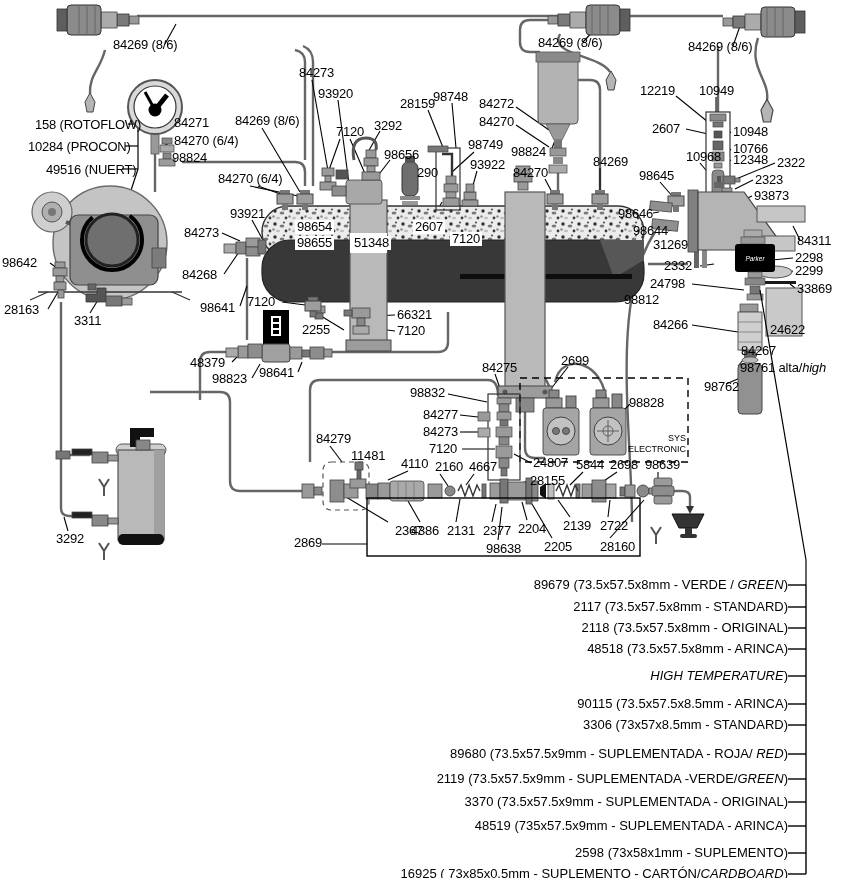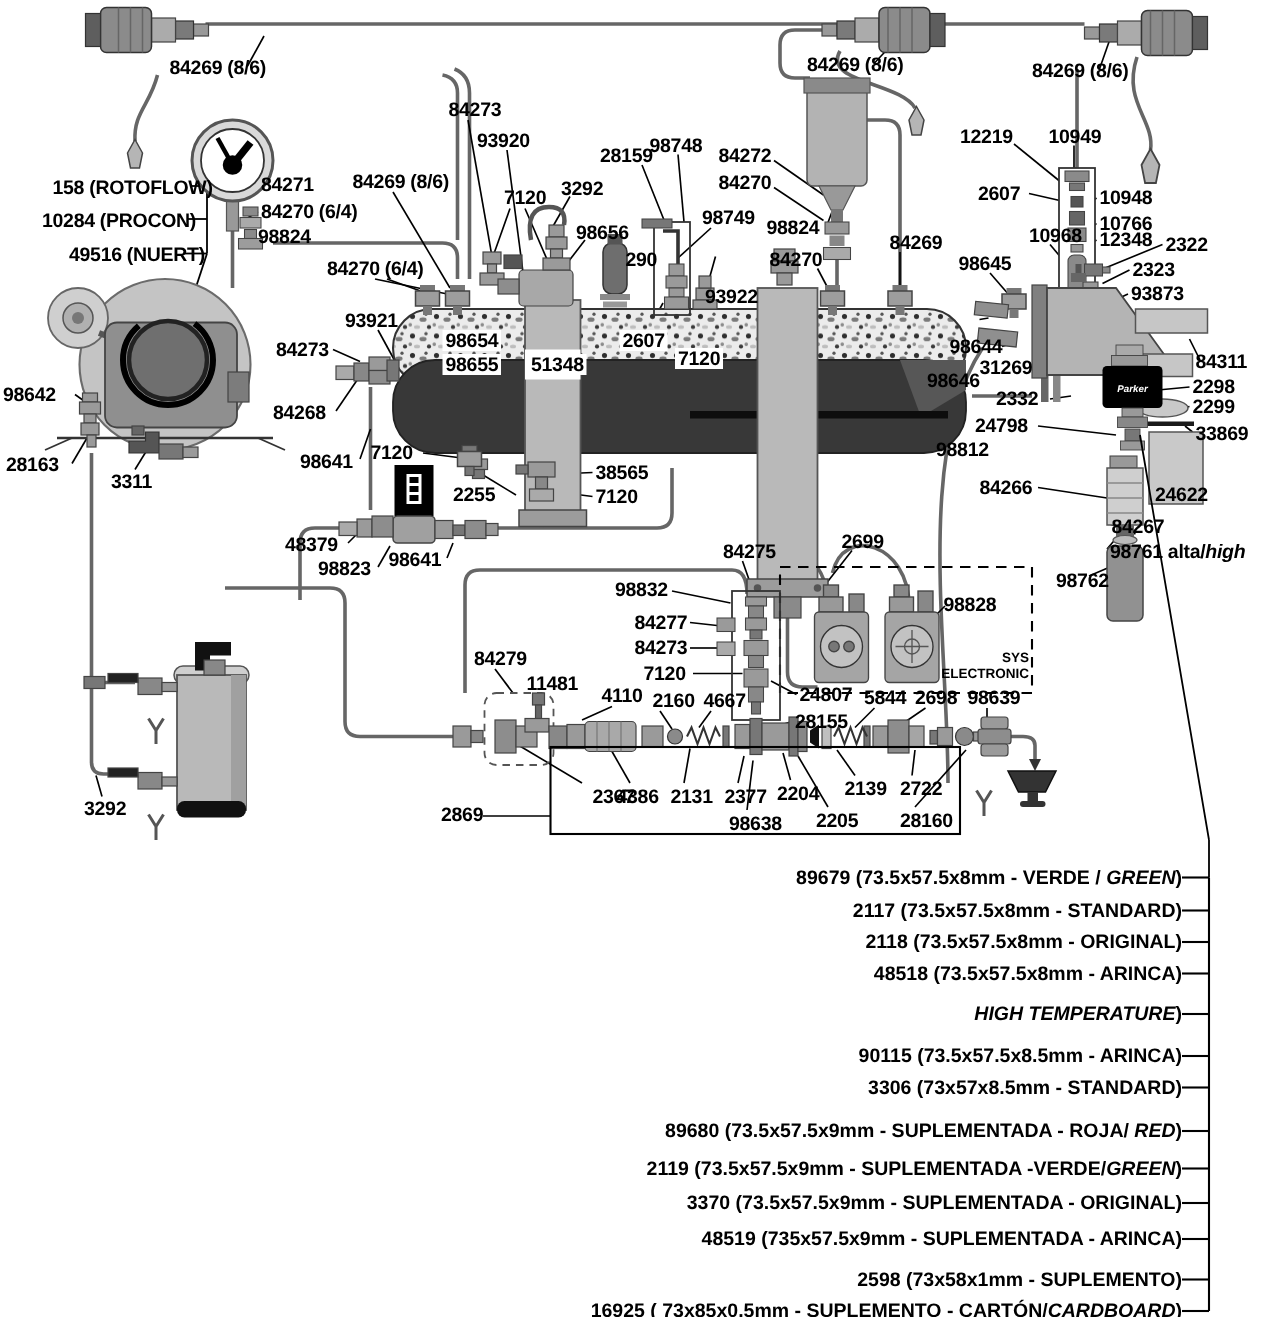--- a/index.html
+++ b/index.html
@@ -1,17 +1,17 @@
 <!DOCTYPE html>
 <html><head>
 <meta charset="utf-8">
 <style>
   html,body{margin:0;padding:0;background:#fff;}
   #canvas{position:relative;width:850px;height:878px;background:#fff;overflow:hidden;
-          font-family:"Liberation Sans", sans-serif;font-weight:bold;}
+          font-family:"Liberation Sans", sans-serif;}
   #diagram-svg{position:absolute;left:0;top:0;}
   .plabel{position:absolute;font-size:13px;line-height:14px;color:#000;white-space:nowrap;
           letter-spacing:-0.2px;}
   .plabel.bg{background:#fff;padding:0 2px;}
   .plabel i{font-style:italic;}
   #gasket-list{position:absolute;right:62px;top:0;width:560px;}
   .gitem{position:absolute;right:0;font-size:13px;line-height:14px;color:#000;
          white-space:nowrap;text-align:right;}
   .gitem i{font-style:italic;}
   .sysword{position:absolute;font-size:9px;line-height:10px;color:#000;text-align:right;}
@@ -572,29 +572,29 @@
       <div class="plabel" style="left: 172px; top: 151px;"><span>98824</span></div>
       <div class="plabel" style="left: 384px; top: 148px;"><span>98656</span></div>
       <div class="plabel" style="left: 468px; top: 138px;"><span>98749</span></div>
       <div class="plabel" style="left: 511px; top: 145px;"><span>98824</span></div>
       <div class="plabel" style="left: 733px; top: 153px;"><span>12348</span></div>
       <div class="plabel" style="left: 777px; top: 156px;"><span>2322</span></div>
       <div class="plabel" style="left: 655px; top: 150px; margin-left: 31px;"><span>10968</span></div>
       <div class="plabel" style="left: 46px; top: 163px;"><span>49516 (NUERT)</span></div>
       <div class="plabel" style="left: 218px; top: 172px;"><span>84270 (6/4)</span></div>
       <div class="plabel" style="left: 417px; top: 166px;"><span>290</span></div>
-      <div class="plabel" style="left: 470px; top: 158px; margin-top: 33px;"><span>93922</span></div>
+      <div class="plabel" style="left: 470px; top: 158px;"><span>93922</span></div>
       <div class="plabel" style="left: 593px; top: 155px;"><span>84269</span></div>
       <div class="plabel" style="left: 639px; top: 169px;"><span>98645</span></div>
       <div class="plabel" style="left: 755px; top: 173px;"><span>2323</span></div>
       <div class="plabel" style="left: 754px; top: 189px;"><span>93873</span></div>
       <div class="plabel" style="left: 513px; top: 166px;"><span>84270</span></div>
       <div class="plabel" style="left: 230px; top: 207px;"><span>93921</span></div>
       <div class="plabel bg" style="left: 295px; top: 220px;"><span>98654</span></div>
-      <div class="plabel" style="left: 618px; top: 207px; margin-top: 40px;"><span>98646</span></div>
+      <div class="plabel" style="left: 618px; top: 207px;"><span>98646</span></div>
       <div class="plabel" style="left: 633px; top: 224px;"><span>98644</span></div>
       <div class="plabel" style="left: 184px; top: 226px;"><span>84273</span></div>
       <div class="plabel bg" style="left: 295px; top: 236px;"><span>98655</span></div>
       <div class="plabel bg" style="left: 352px; top: 236px;"><span>51348</span></div>
       <div class="plabel bg" style="left: 413px; top: 220px;"><span>2607</span></div>
       <div class="plabel bg" style="left: 450px; top: 232px;"><span>7120</span></div>
       <div class="plabel" style="left: 653px; top: 238px;"><span>31269</span></div>
       <div class="plabel" style="left: 797px; top: 234px;"><span>84311</span></div>
       <div class="plabel" style="left: 795px; top: 251px;"><span>2298</span></div>
       <div class="plabel" style="left: 2px; top: 256px;"><span>98642</span></div>
@@ -602,21 +602,21 @@
       <div class="plabel" style="left: 664px; top: 259px;"><span>2332</span></div>
       <div class="plabel" style="left: 795px; top: 264px;"><span>2299</span></div>
       <div class="plabel" style="left: 650px; top: 277px;"><span>24798</span></div>
       <div class="plabel" style="left: 797px; top: 282px;"><span>33869</span></div>
       <div class="plabel" style="left: 4px; top: 303px;"><span>28163</span></div>
       <div class="plabel" style="left: 200px; top: 301px;"><span>98641</span></div>
       <div class="plabel" style="left: 247px; top: 295px;"><span>7120</span></div>
       <div class="plabel" style="left: 624px; top: 293px;"><span>98812</span></div>
       <div class="plabel" style="left: 74px; top: 314px;"><span>3311</span></div>
       <div class="plabel" style="left: 302px; top: 323px;"><span>2255</span></div>
-      <div class="plabel" style="left: 397px; top: 308px;"><span>38565</span></div>
+      <div class="plabel" style="left: 397px; top: 308px;"><span>66321</span></div>
       <div class="plabel" style="left: 397px; top: 324px;"><span>7120</span></div>
       <div class="plabel" style="left: 653px; top: 318px;"><span>84266</span></div>
       <div class="plabel" style="left: 770px; top: 323px;"><span>24622</span></div>
       <div class="plabel" style="left: 741px; top: 344px;"><span>84267</span></div>
       <div class="plabel" style="left: 190px; top: 356px;"><span>48379</span></div>
       <div class="plabel" style="left: 212px; top: 372px;"><span>98823</span></div>
       <div class="plabel" style="left: 259px; top: 366px;"><span>98641</span></div>
       <div class="plabel" style="left: 740px; top: 361px;"><span>98761 alta/</span><i>high</i></div>
       <div class="plabel" style="left: 561px; top: 354px;"><span>2699</span></div>
       <div class="plabel" style="left: 704px; top: 380px;"><span>98762</span></div>

